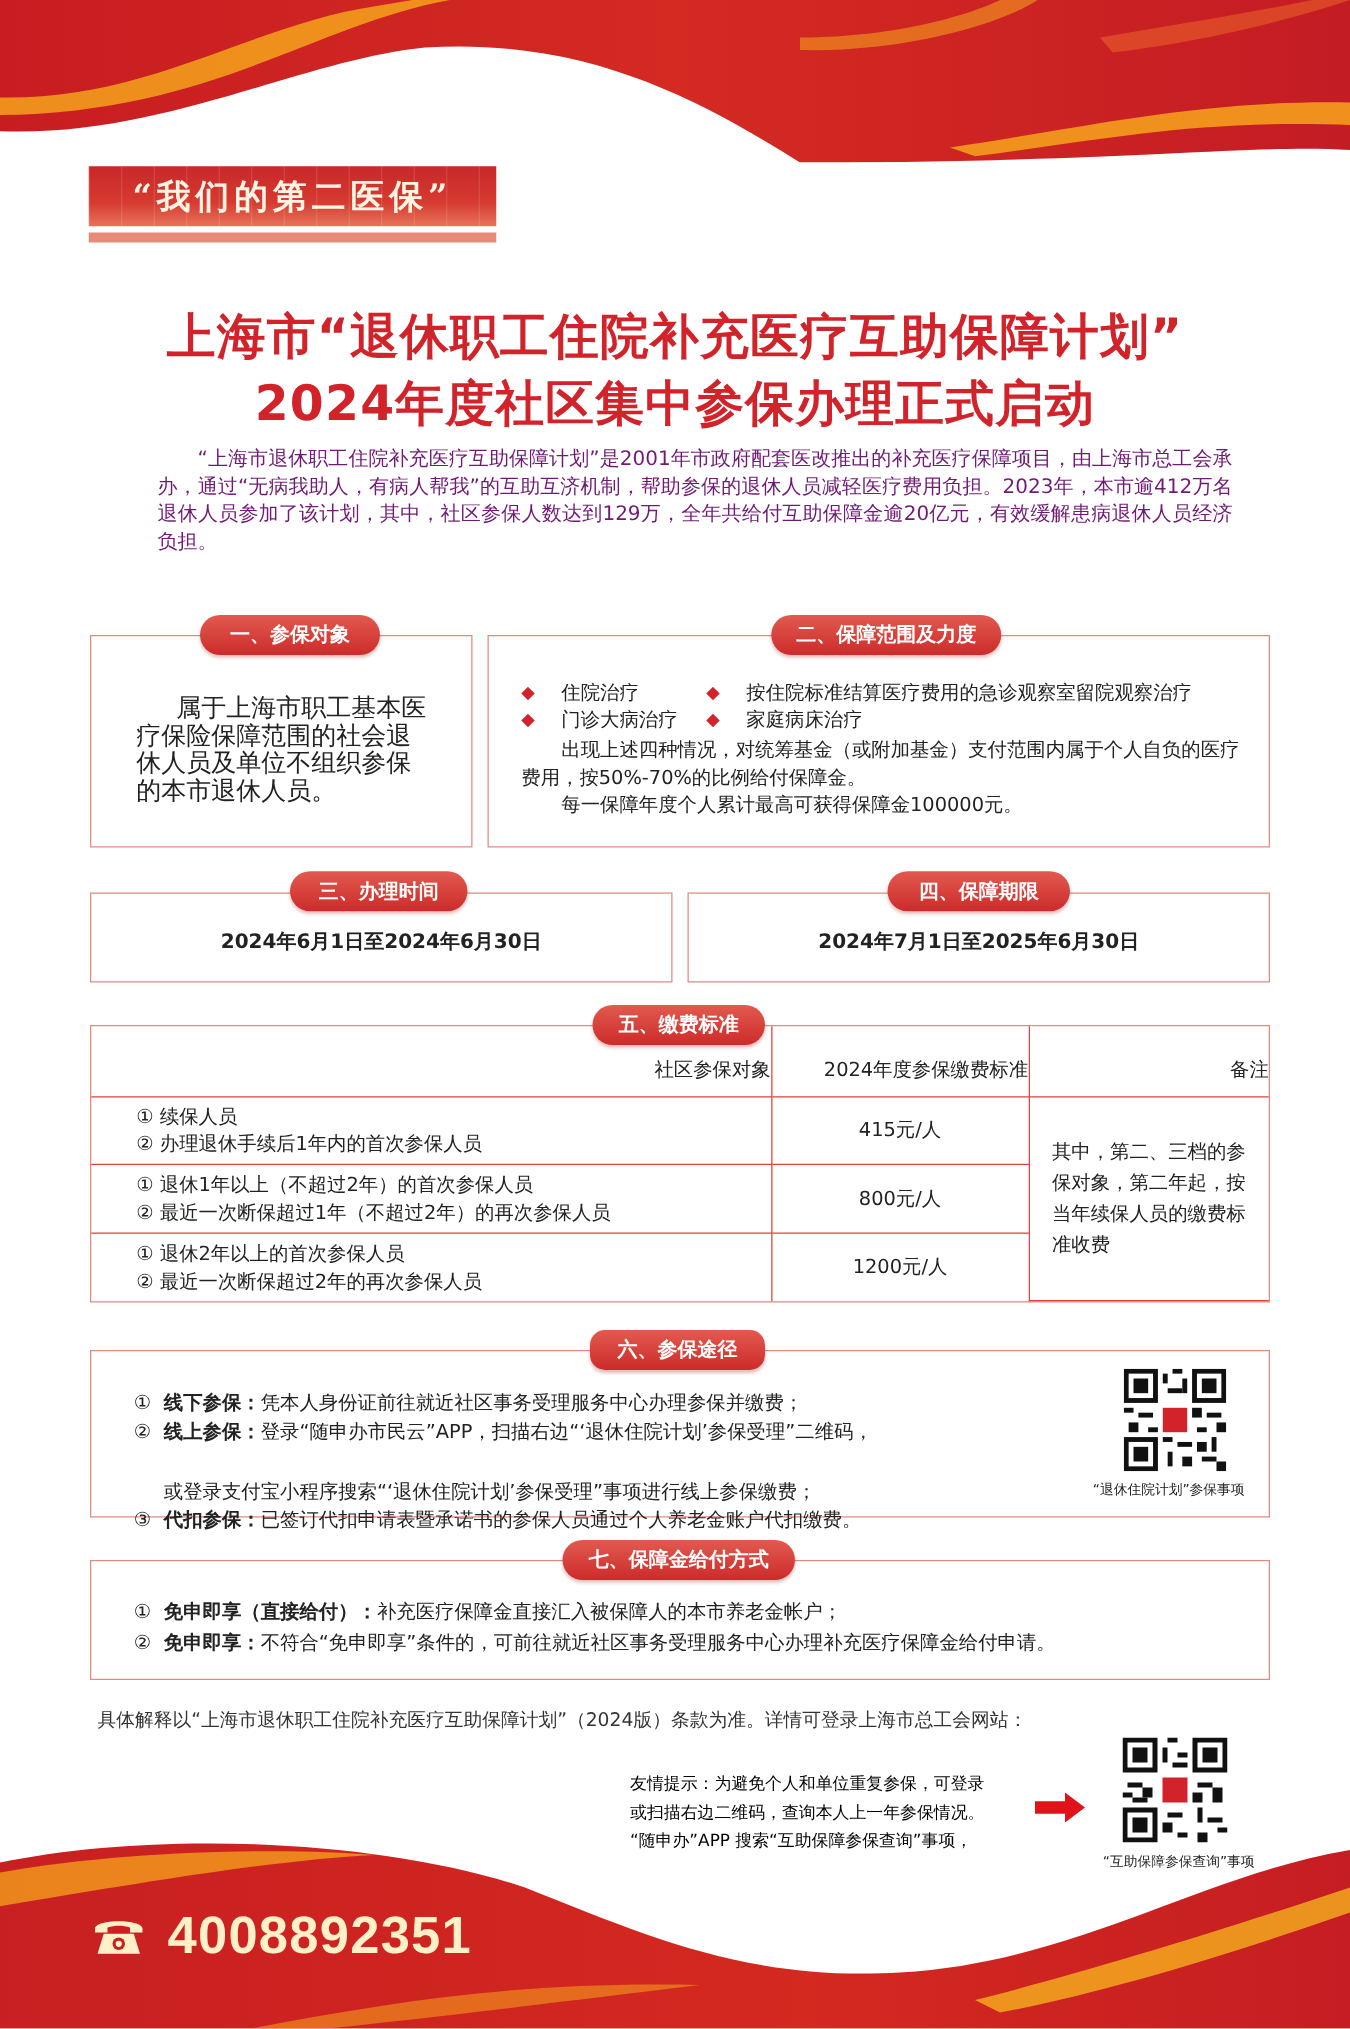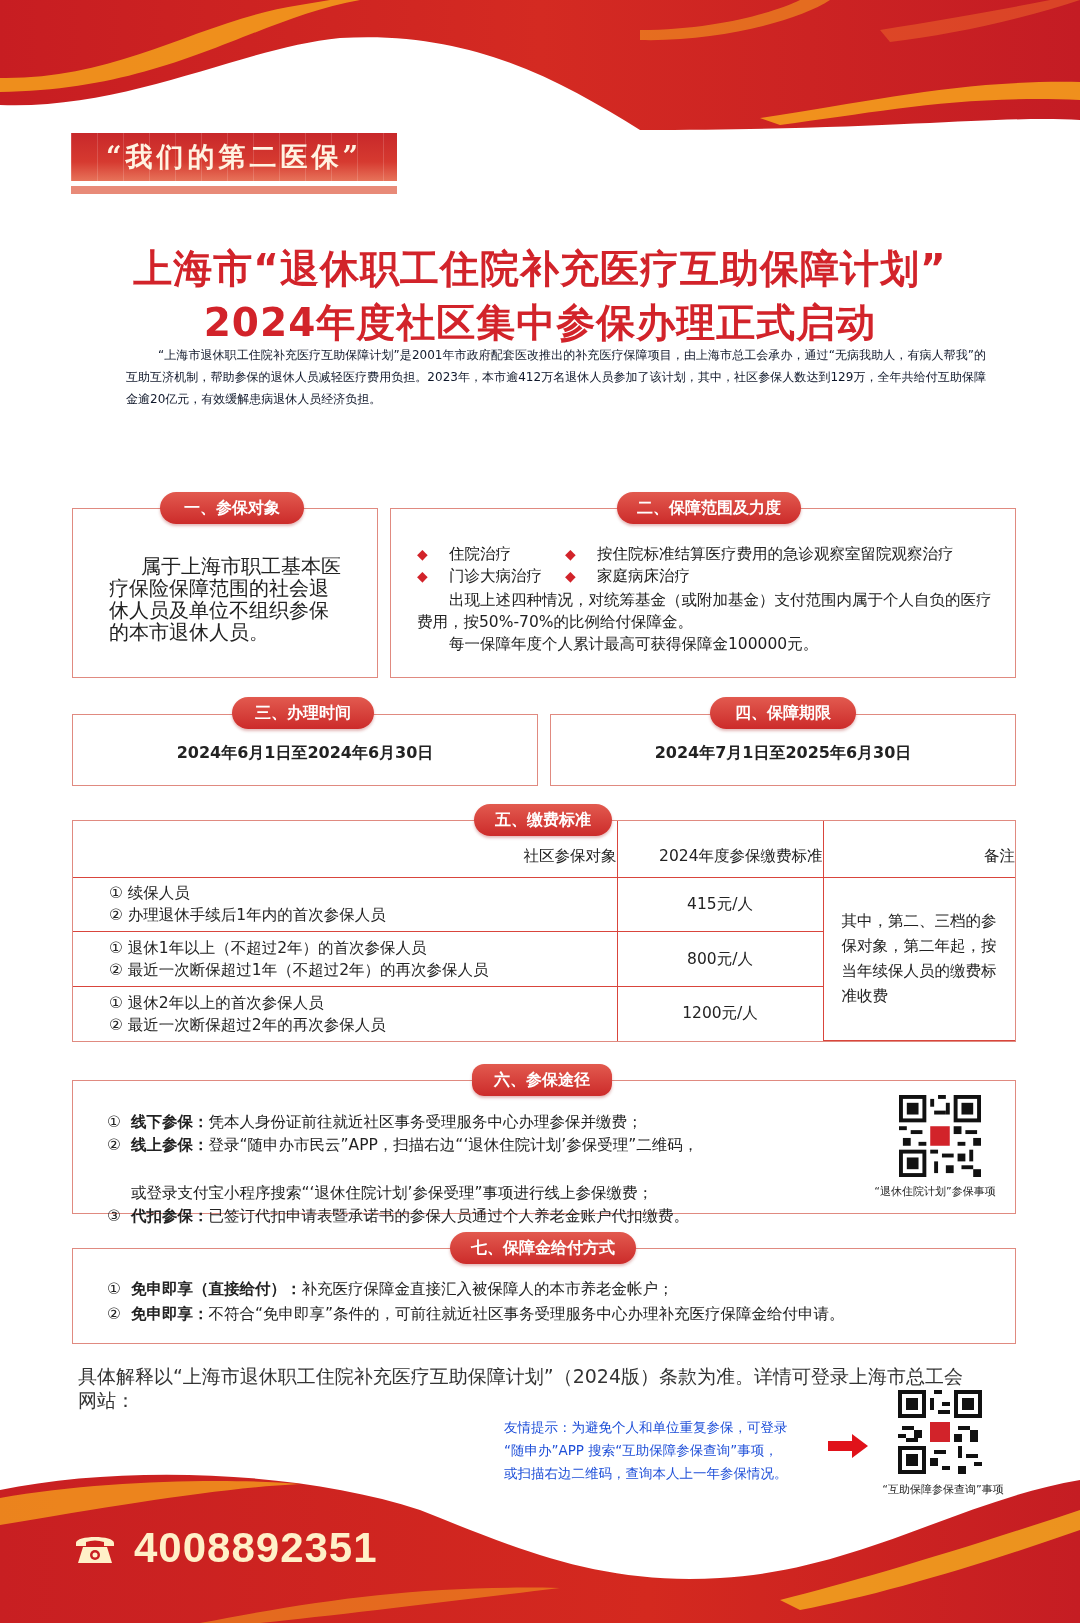--- a/index.html
+++ b/index.html
@@ -18,21 +18,21 @@
         linear-gradient(90deg, rgba(255,255,255,0.15) 1px, transparent 1px),
         linear-gradient(180deg, #c8282a 0%, #d63a30 60%, #e7735a 100%);
       background-size: 26px 100%, 100% 100%;
     }
     .banner-stripe { position: absolute; left: 71px; top: 186px; width: 326px; height: 8px; background: #e88a78; }
 
     .title { position: absolute; left: 0; width: 1080px; text-align: center; color: #d2232a; font-weight: bold; font-size: 39px; letter-spacing: 1px; }
     .title.l1 { top: 242px; }
     .title.l2 { top: 296px; }
 
-    .intro { position: absolute; left: 126px; top: 344px; width: 860px; font-size: 12px; line-height: 22px; color: #0f172a; text-indent: 32px; text-align: justify; }
+    .intro { position: absolute; left: 126px; top: 356px; width: 860px; font-size: 16px; line-height: 22px; color: #701a75; text-indent: 32px; text-align: justify; }
 
     .box { position: absolute; border: 1.5px solid #e08a80; background: #fff; }
     .pill {
       position: absolute; height: 32px; border-radius: 16px;
       background: linear-gradient(180deg, #e25a4f 0%, #cc2b2a 100%);
       color: #fff; font-weight: bold; font-size: 16px; display: flex; align-items: center; justify-content: center;
       box-shadow: 0 2px 3px rgba(160,20,20,0.3); z-index: 2;
     }
 
     .b1 { left: 72px; top: 508px; width: 306px; height: 170px; }
@@ -69,23 +69,23 @@
     .b6 .qr { position: absolute; left: 826px; top: 14px; width: 82px; height: 82px; }
     .b6 .cap { position: absolute; left: 782px; top: 103px; width: 160px; text-align: center; font-size: 11px; }
 
     .b7 { left: 72px; top: 1248px; width: 944px; height: 96px; }
     .b7 .lines { position: absolute; left: 34px; top: 28px; font-size: 15.5px; line-height: 25px; }
 
     .circ { display: inline-block; width: 24px; }
     .bold { font-weight: bold; }
     .indent { padding-left: 24px; margin-top: 25px; }
 
-    .footnote { position: absolute; left: 78px; top: 1364px; width: 900px; font-size: 19px; line-height: 24px; color: #333; }
-
-    .tip { position: absolute; left: 504px; top: 1416px; width: 320px; color: #1d4ed8; font-size: 13.5px; line-height: 23px; }
+    .footnote { position: absolute; left: 78px; top: 1364px; width: 900px; font-size: 15px; line-height: 24px; color: #333; }
+
+    .tip { position: absolute; left: 504px; top: 1416px; width: 320px; color: #000000; font-size: 13.5px; line-height: 23px; }
     .arrow { position: absolute; left: 828px; top: 1434px; width: 40px; height: 24px; }
     .qr2 { position: absolute; left: 898px; top: 1390px; width: 84px; height: 84px; }
     .cap2 { position: absolute; left: 848px; top: 1482px; width: 190px; text-align: center; font-size: 11px; color: #222; }
 
     .phone { position: absolute; left: 74px; top: 1524px; display: flex; align-items: center; color: #fff0c8; z-index: 2; }
     .phone .num { font-size: 42px; font-weight: bold; font-family: "Liberation Sans", sans-serif; margin-left: 18px; letter-spacing: 1px; }
   </style>
 </head>
 <body>
 
@@ -244,22 +244,22 @@
   </div>
 </div>
 <div class="pill" style="left:450px; top:1232px; width:186px;">七、保障金给付方式</div>
 
 <div class="footnote">
   <div>具体解释以“上海市退休职工住院补充医疗互助保障计划”（2024版）条款为准。详情可登录上海市总工会网站：</div>
 </div>
 
 <div class="tip">
   <div>友情提示：为避免个人和单位重复参保，可登录</div>
+  <div>或扫描右边二维码，查询本人上一年参保情况。</div>
   <div>“随申办”APP 搜索“互助保障参保查询”事项，</div>
-  <div>或扫描右边二维码，查询本人上一年参保情况。</div>
 </div>
 <svg class="arrow" viewBox="0 0 40 24">
   <path d="M0,7 L24,7 L24,0 L40,12 L24,24 L24,17 L0,17 Z" fill="#e0121a"></path>
 </svg>
 <svg class="qr2" viewBox="0 0 21 21">
   <rect width="21" height="21" fill="#fff"></rect>
   <g fill="#111">
     <rect x="0" y="0" width="7" height="7"></rect>
       <rect x="1" y="1" width="5" height="5" fill="#fff"></rect>
       <rect x="2" y="2" width="3" height="3"></rect>

